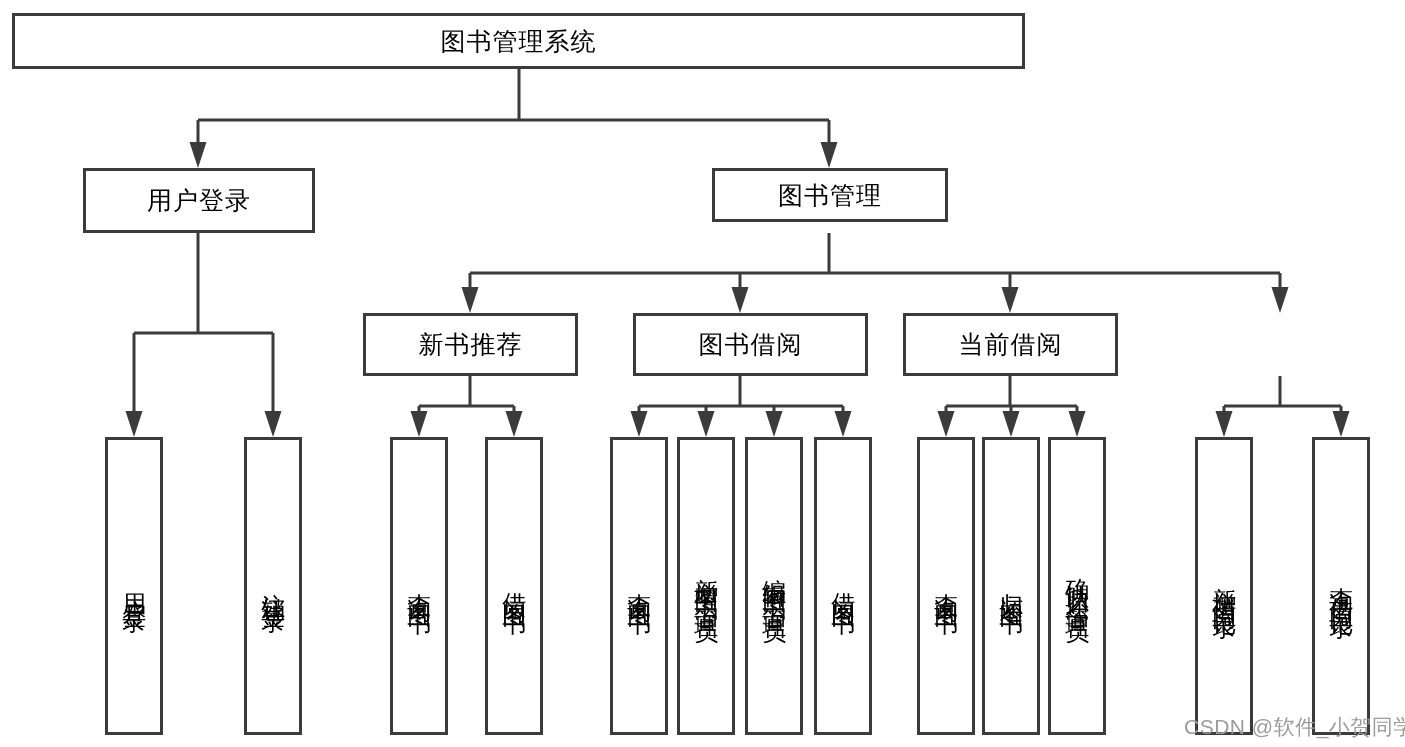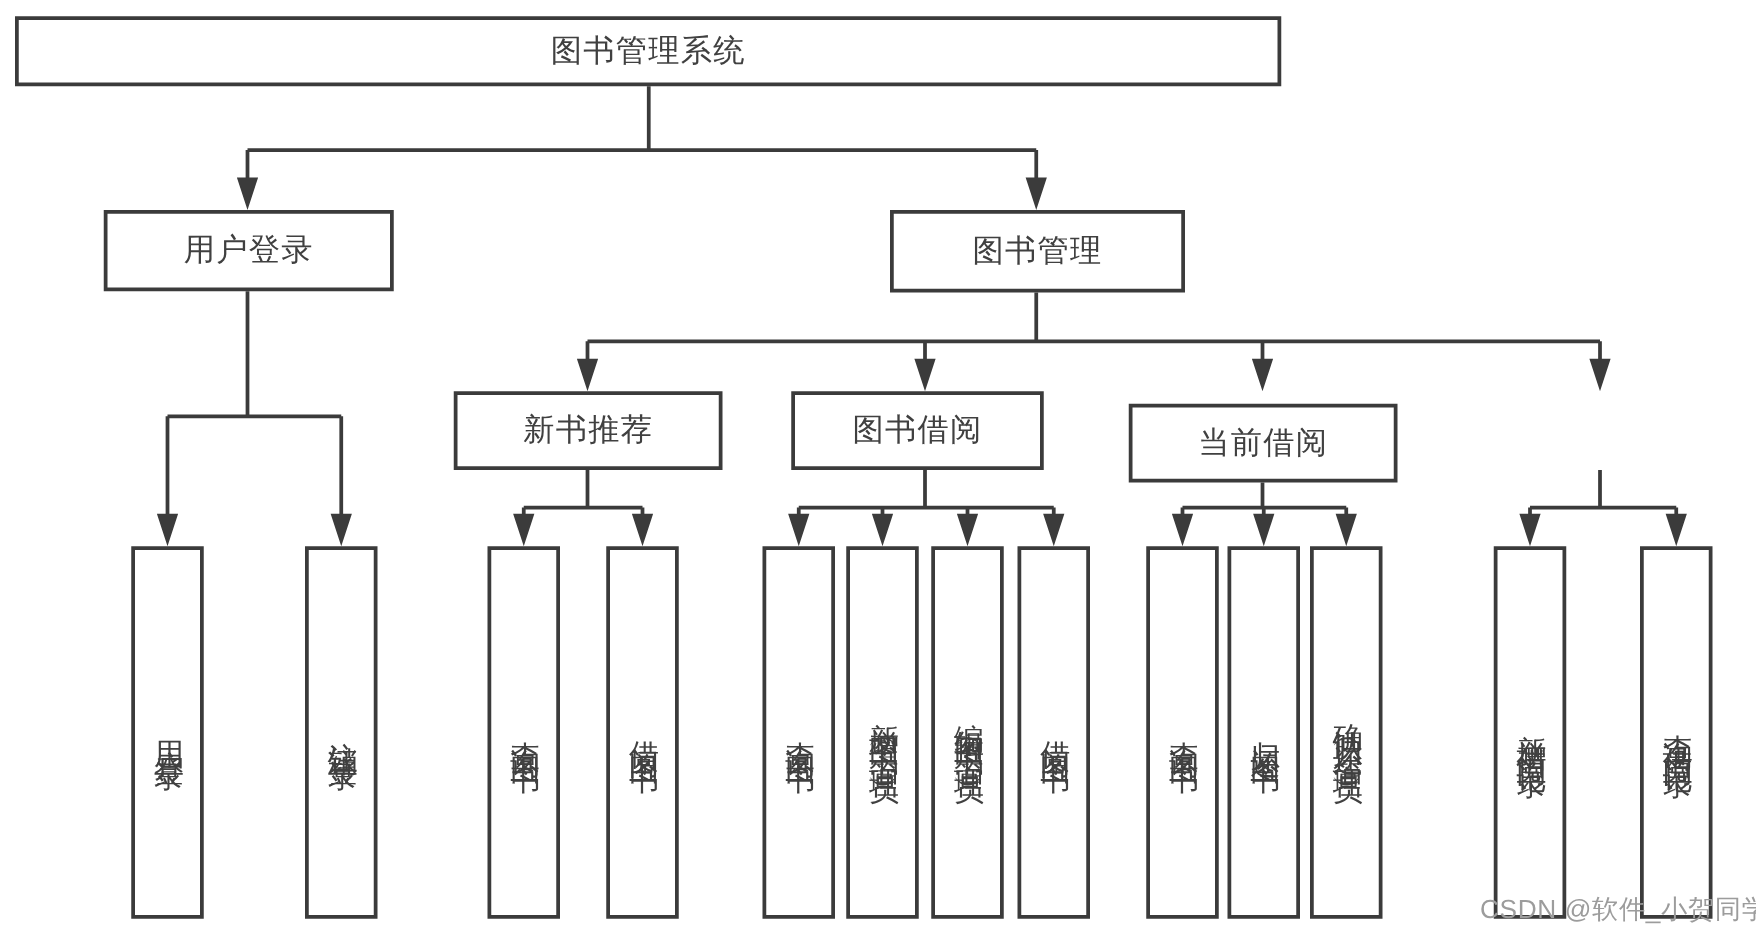--- a/index.html
+++ b/index.html
@@ -4,36 +4,36 @@
 <style>
   html,body{margin:0;padding:0;background:#ffffff;}
   #canvas{
     position:relative;width:1405px;height:747px;background:#ffffff;overflow:hidden;
     font-family:"Liberation Sans","DejaVu Sans",sans-serif;color:#2f2f2f;
   }
   #connectors{position:absolute;left:0;top:0;width:1405px;height:747px;}
   .box{
     position:absolute;box-sizing:border-box;border:3px solid #3b3b3b;background:#ffffff;
     display:flex;align-items:center;justify-content:center;text-align:center;
-    color:#404040;
+    color:#000000;
   }
   .h-label{font-size:25px;letter-spacing:1px;line-height:1;}
   .v-box{
     writing-mode:vertical-rl;text-orientation:mixed;
     font-size:24px;letter-spacing:6px;line-height:1.1;
   }
   
   .n-root{left:12px;top:13px;width:1013px;height:56px;}
   
   .n-userlogin{left:83px;top:168px;width:232px;height:65px;}
-  .n-bookmgmt{left:712px;top:168px;width:236px;height:66px;}
+  .n-bookmgmt{left:712px;top:168px;width:236px;height:54px;}
   
   .n-newbook{left:363px;top:313px;width:215px;height:63px;text-align:center;}
-  .n-borrow{left:633px;top:313px;width:202px;height:63px;}
-  .n-current{left:903px;top:323px;width:215px;height:63px;}
+  .n-borrow{left:633px;top:313px;width:235px;height:63px;}
+  .n-current{left:903px;top:313px;width:215px;height:63px;}
   .n-record{left:1173px;top:313px;width:215px;height:63px;}
   
   .leaf{top:437px;width:58px;height:298px;}
   .l-ul1{left:105px;} .l-ul2{left:244px;}
   .l-nb1{left:390px;} .l-nb2{left:485px;}
   .l-bb1{left:610px;} .l-bb2{left:677px;} .l-bb3{left:745px;} .l-bb4{left:814px;}
   .l-cb1{left:917px;} .l-cb2{left:982px;} .l-cb3{left:1048px;}
   .l-br1{left:1195px;} .l-br2{left:1312px;}
   
   .watermark{

